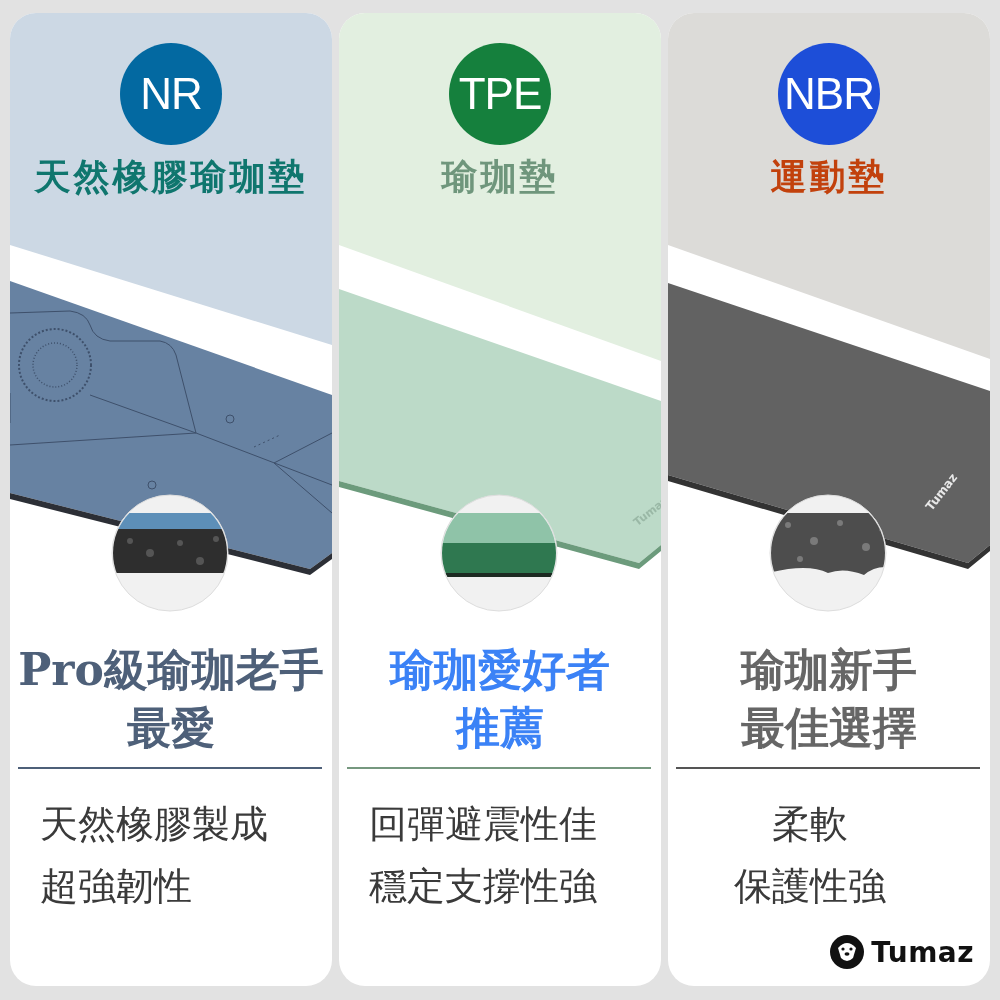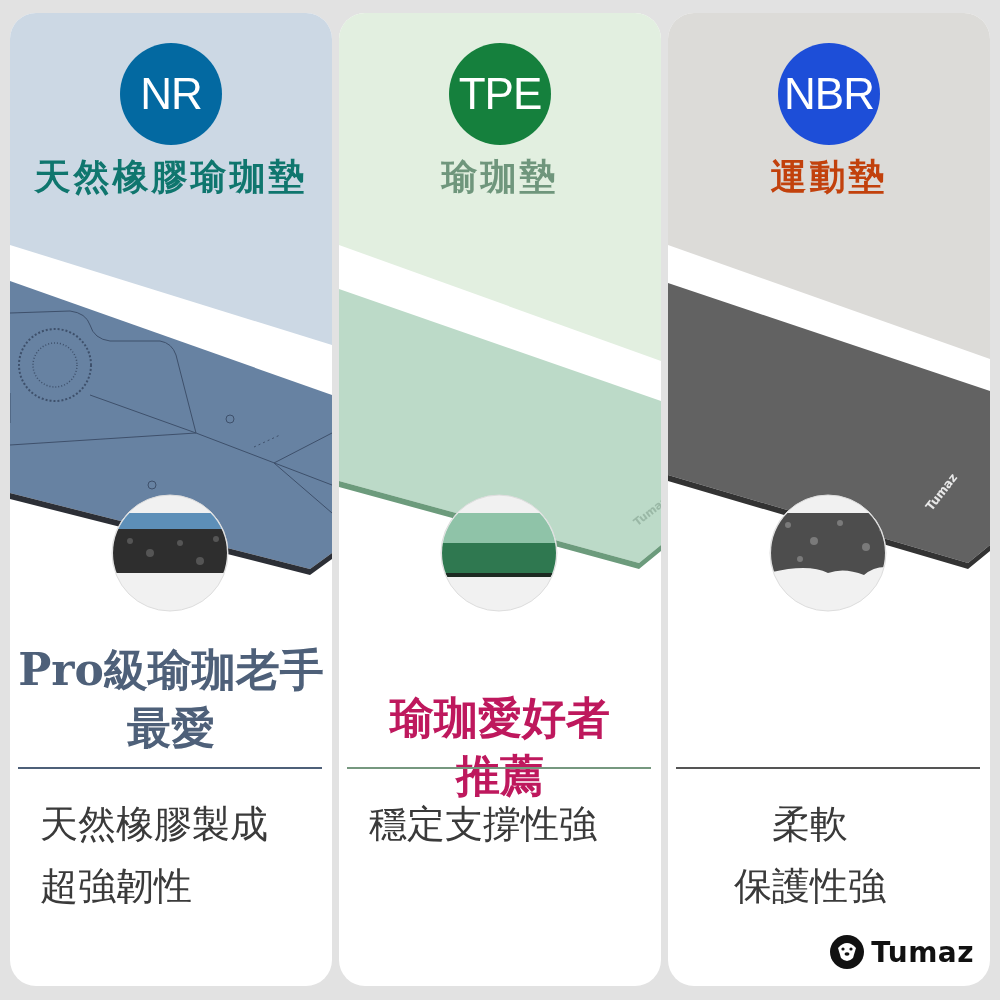--- a/index.html
+++ b/index.html
@@ -89,26 +89,27 @@
     <clipPath id="c2">
         <circle cx="160" cy="330" r="57"></circle>
       </clipPath>
     <g clip-path="url(#c2)">
       <rect x="100" y="290" width="130" height="30" fill="#8fc3a8"></rect>
       <rect x="100" y="320" width="130" height="32" fill="#2f7850"></rect>
       <rect x="100" y="350" width="130" height="4" fill="#1d2a22"></rect>
     </g>
   </svg>
   <span class="mark" style="left:292px;top:492px;color:#9ab8a6;transform:rotate(-38deg);">Tumaz</span>
-  <div class="headline" style="color:#be185d;margin-top:48px;">
+  <div class="headline" style="color:#3b82f6;">
     <div>瑜珈愛好者</div>
     <div>推薦</div>
   </div>
   <div class="rule" style="background:#76987f;"></div>
   <div class="feat">
+    <div>回彈避震性佳</div>
     <div>穩定支撐性強</div>
   </div>
 </div>
 
 <div class="panel p3">
   <div class="top" style="background:#dcdbd8;"></div>
   <div class="badge" style="background:#1d4ed8;">
     <span>NBR</span>
   </div>
   <div class="cat" style="color:#c2410c;">運動墊</div>
@@ -126,20 +127,24 @@
           <circle cx="120" cy="302" r="3"></circle>
           <circle cx="146" cy="318" r="4"></circle>
           <circle cx="172" cy="300" r="3"></circle>
           <circle cx="198" cy="324" r="4"></circle>
           <circle cx="214" cy="306" r="3"></circle>
           <circle cx="132" cy="336" r="3"></circle>
         </g>
     </g>
   </svg>
   <span class="mark" style="left:252px;top:472px;color:#e8e8e8;font-size:12px;transform:rotate(-52deg);">Tumaz</span>
+  <div class="headline" style="color:#666666;">
+    <div>瑜珈新手</div>
+    <div>最佳選擇</div>
+  </div>
   <div class="rule" style="background:#555555;"></div>
   <div class="feat">
     <div>柔軟</div>
     <div>保護性強</div>
   </div>
   <div class="logo">
     <svg width="36" height="36" viewBox="0 0 36 36">
       <circle cx="18" cy="18" r="17" fill="#111"></circle>
       <path d="M9,14 Q18,4 27,14 L24,24 Q18,30 12,24 Z" fill="#fff"></path>
       <circle cx="14" cy="15" r="1.6" fill="#111"></circle>

